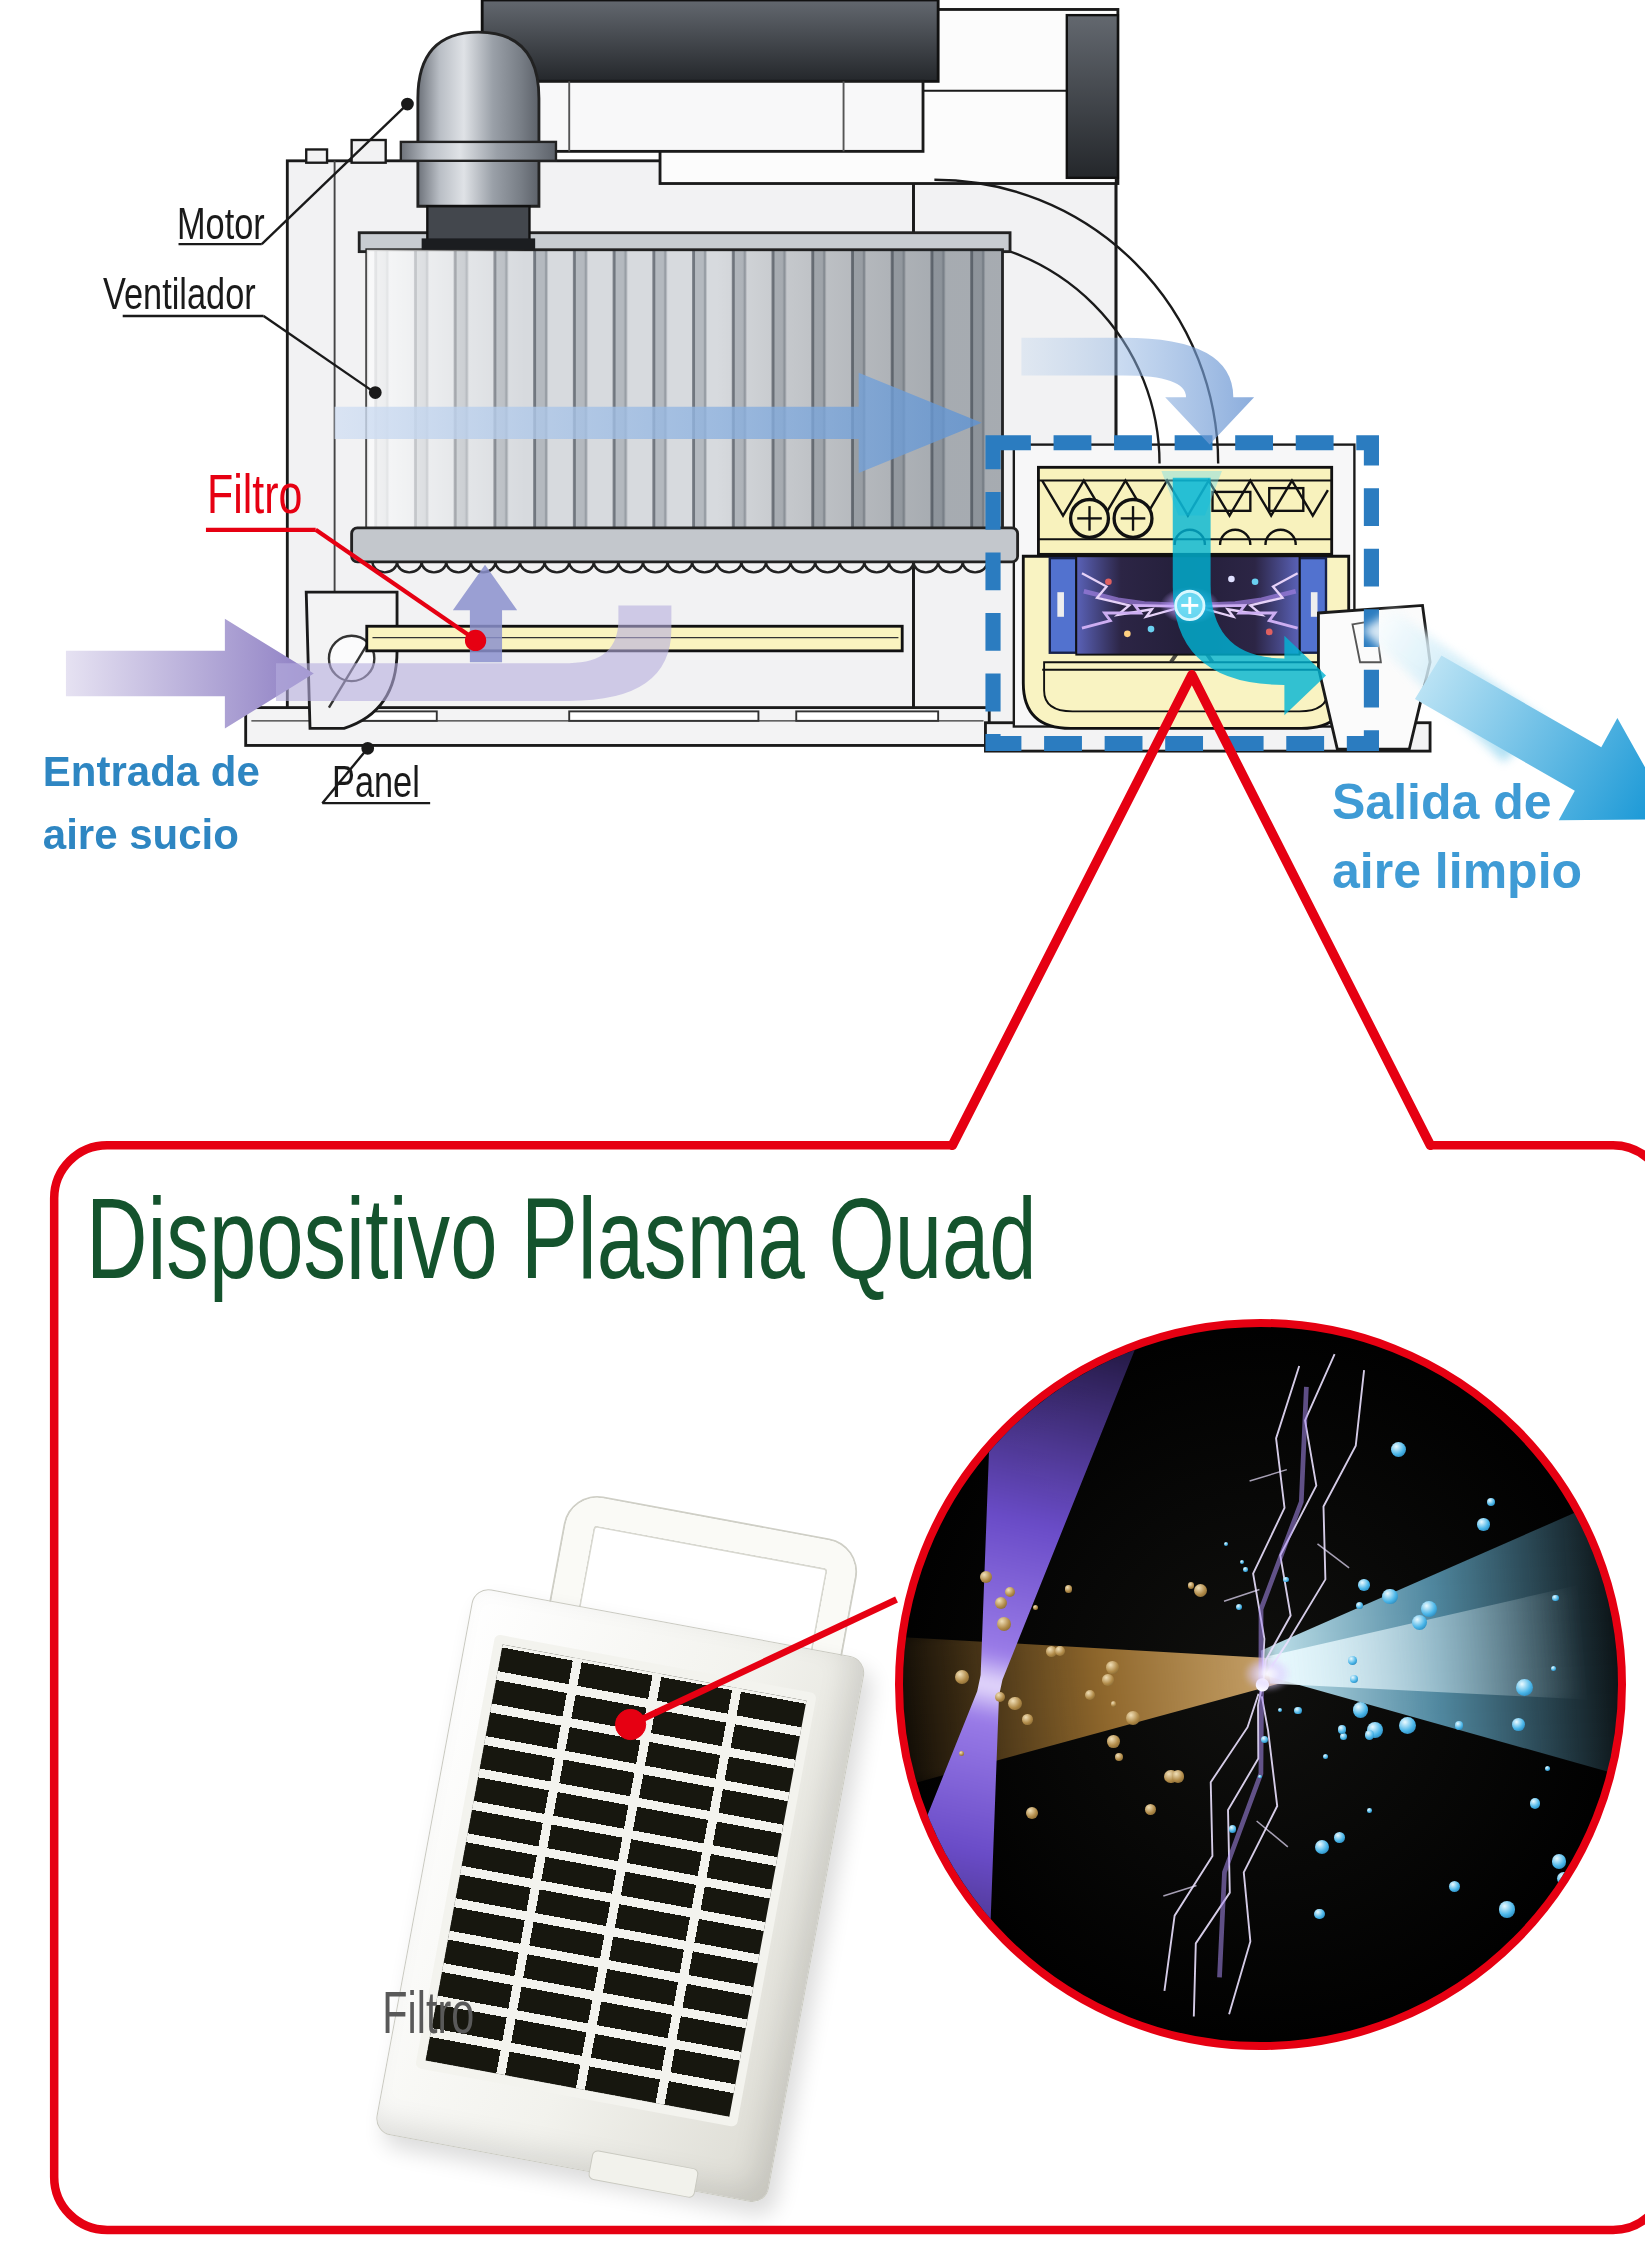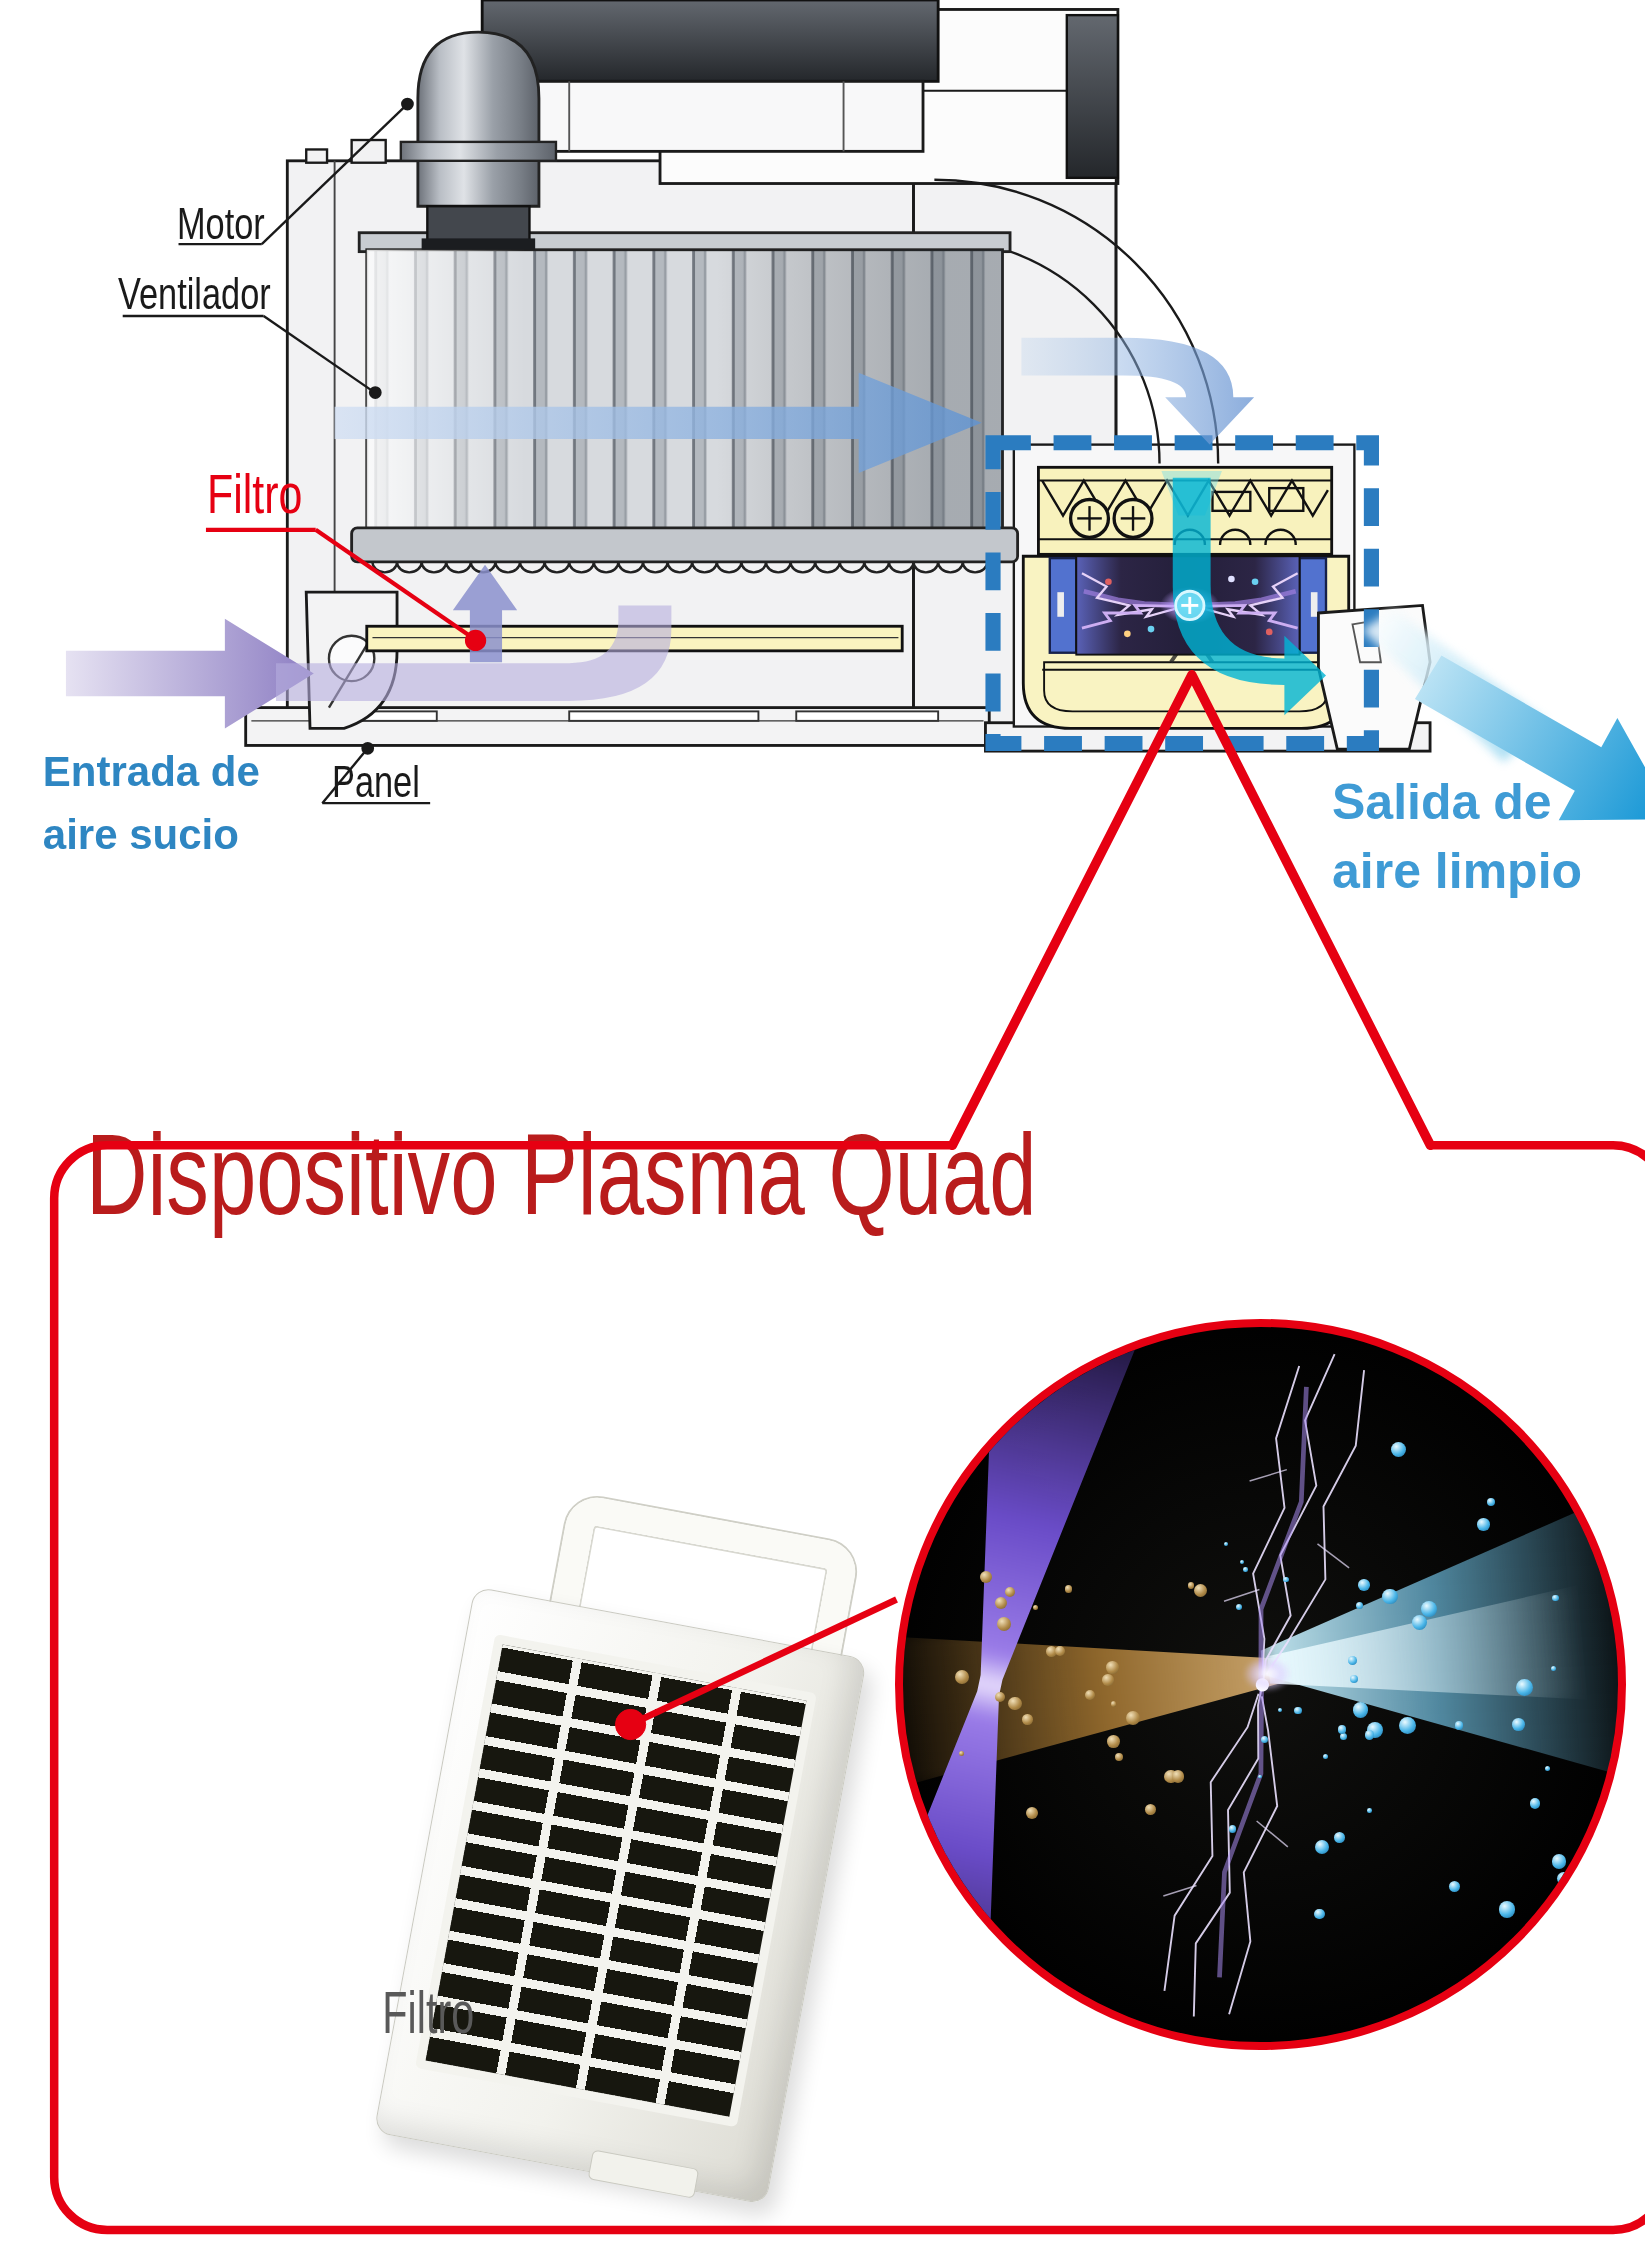--- a/index.html
+++ b/index.html
@@ -4,27 +4,27 @@
 <style>
   html,body{margin:0;padding:0;background:#fff;}
   .page{position:relative;width:1646px;height:2246px;background:#fff;overflow:hidden;
         font-family:"Liberation Sans",sans-serif;margin-left:39px;}
   svg{display:block;}
   .abs{position:absolute;}
   
   .lbl{position:absolute;color:#1a1a1a;font-size:44px;white-space:nowrap;}
   .cond{display:inline-block;transform:scaleX(.78);transform-origin:0 0;white-space:nowrap;}
   .lbl-motor{left:138px;top:199px;}
-  .lbl-ventilador{left:79px;top:269px;}
+  .lbl-ventilador{left:64px;top:269px;}
   .lbl-filtro{left:168px;top:462px;color:#e60012;font-size:55px;}
   .lbl-panel{left:293px;top:757px;}
   .lbl-entrada{left:3.8px;top:740px;font-size:42px;line-height:63px;font-weight:bold;color:#2e86c2;}
   .lbl-salida{left:1293px;top:768px;font-size:50px;line-height:69px;font-weight:bold;color:#3f9bd5;}
   
-  .callout-title{position:absolute;left:47px;top:1108px;color:#b91c1c;font-size:115px;}
+  .callout-title{position:absolute;left:47px;top:1172px;color:#14532d;font-size:115px;}
   .callout-title .cond{transform:scaleX(.74);}
   .filter-label{position:absolute;left:66px;top:1974px;width:369px;text-align:right;
                 color:#595959;font-size:59px;line-height:79px;}
   .condr{display:inline-block;transform:scaleX(.70);transform-origin:100% 0;white-space:nowrap;}
   
   .filter-photo{position:absolute;left:443px;top:1512px;width:401px;height:668px;
                 transform:rotate(10.5deg);transform-origin:50% 8%;}
   .filter-handle{position:absolute;left:78px;top:1.9px;width:238px;height:151px;
                  border:28px solid #fafaf6;border-bottom:none;border-radius:32px 32px 0 0;
                  box-shadow:0 0 0 1.9px #cfcfc6, inset 0 0 0 1.9px #d8d8d0;background:transparent;}

